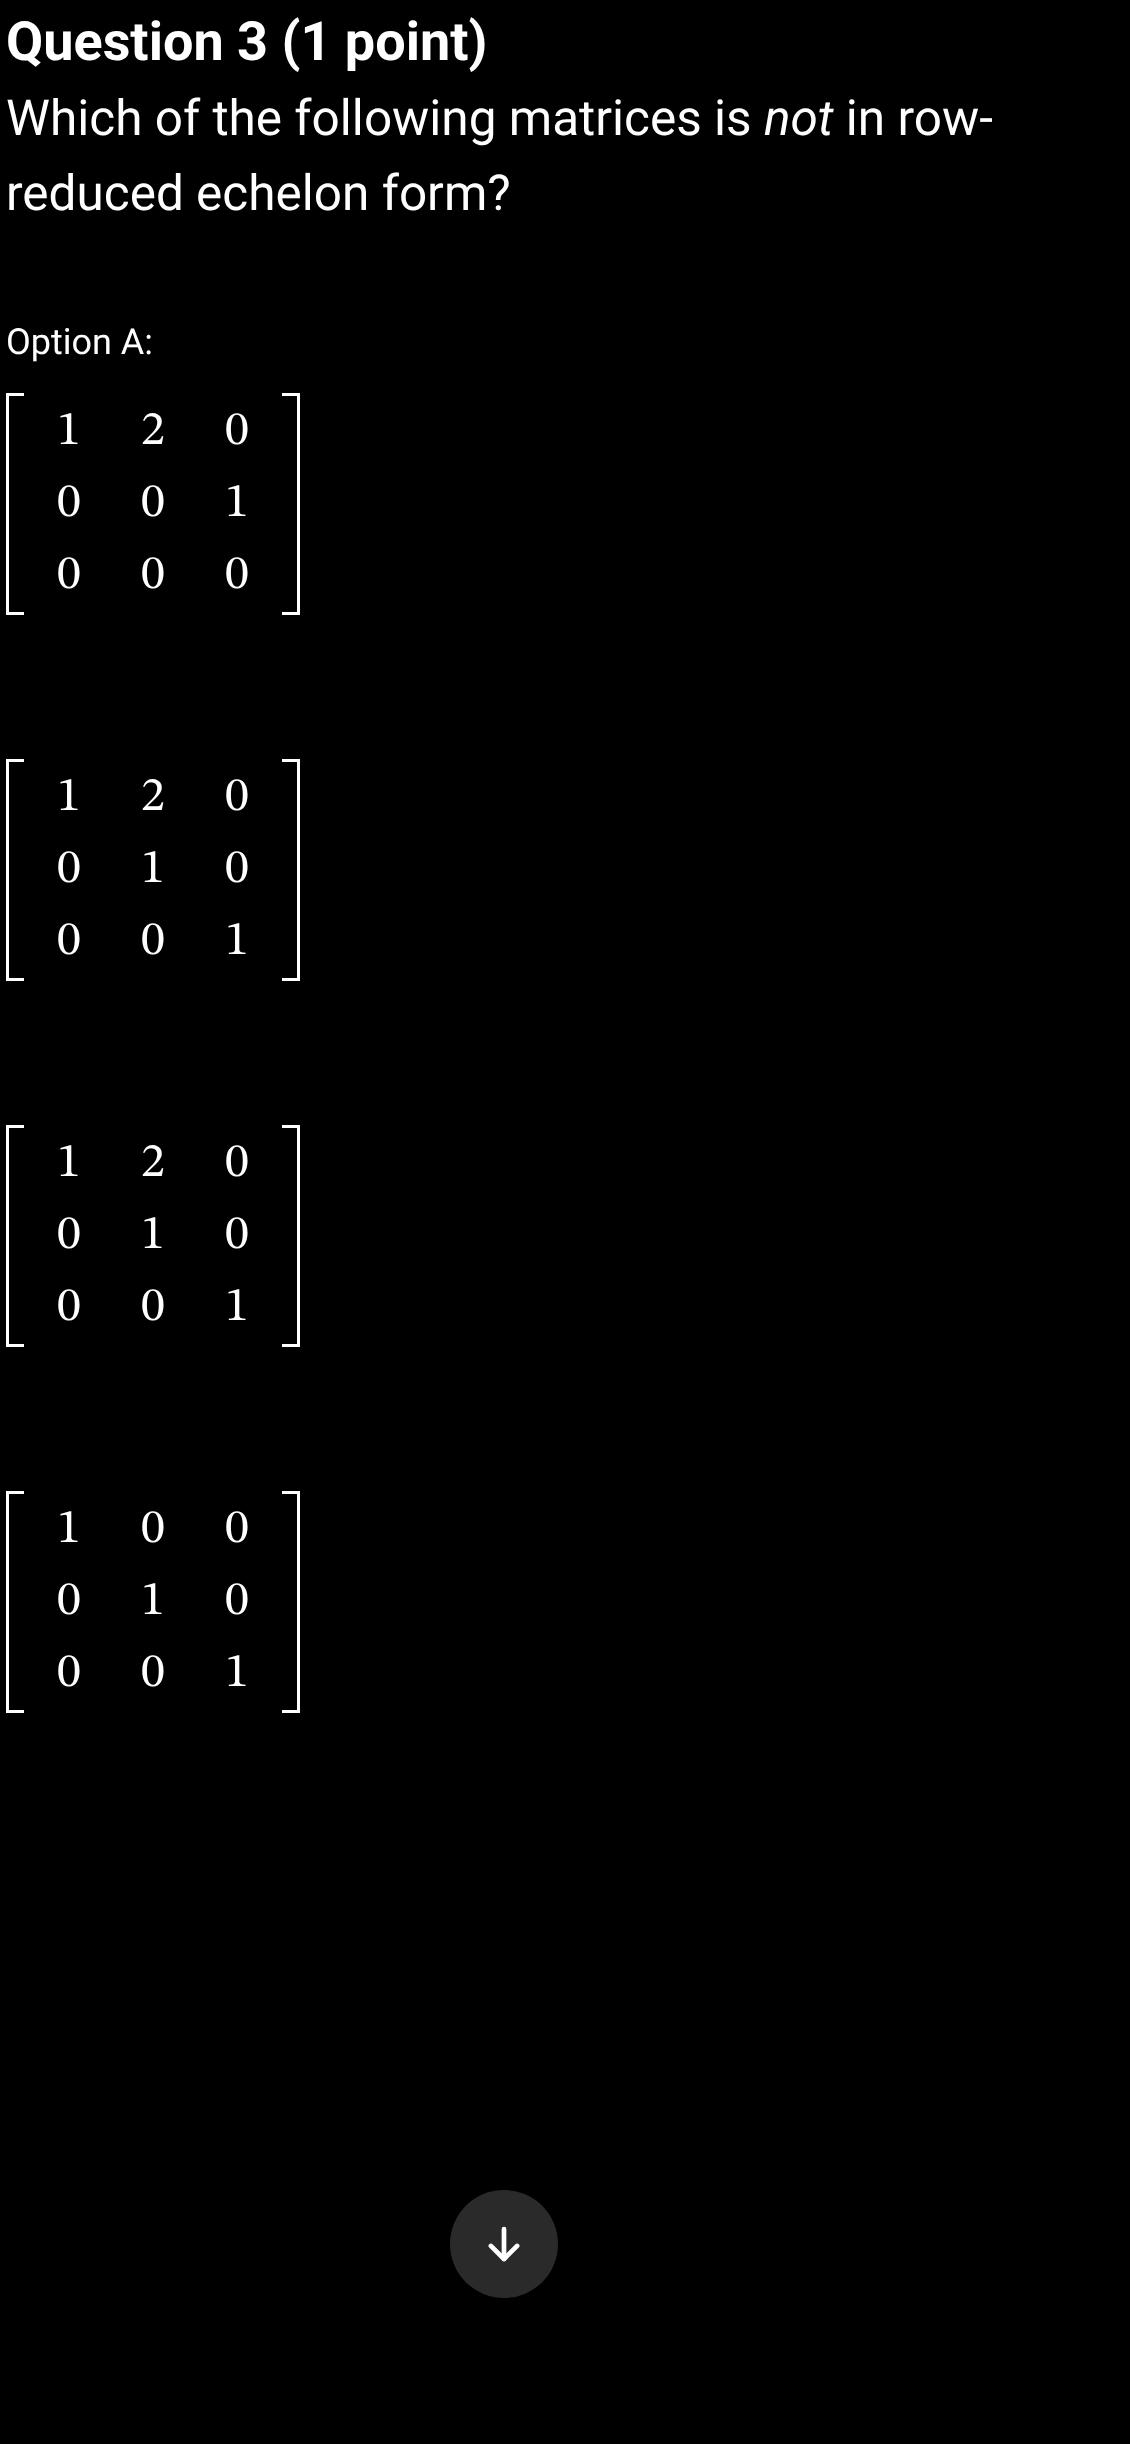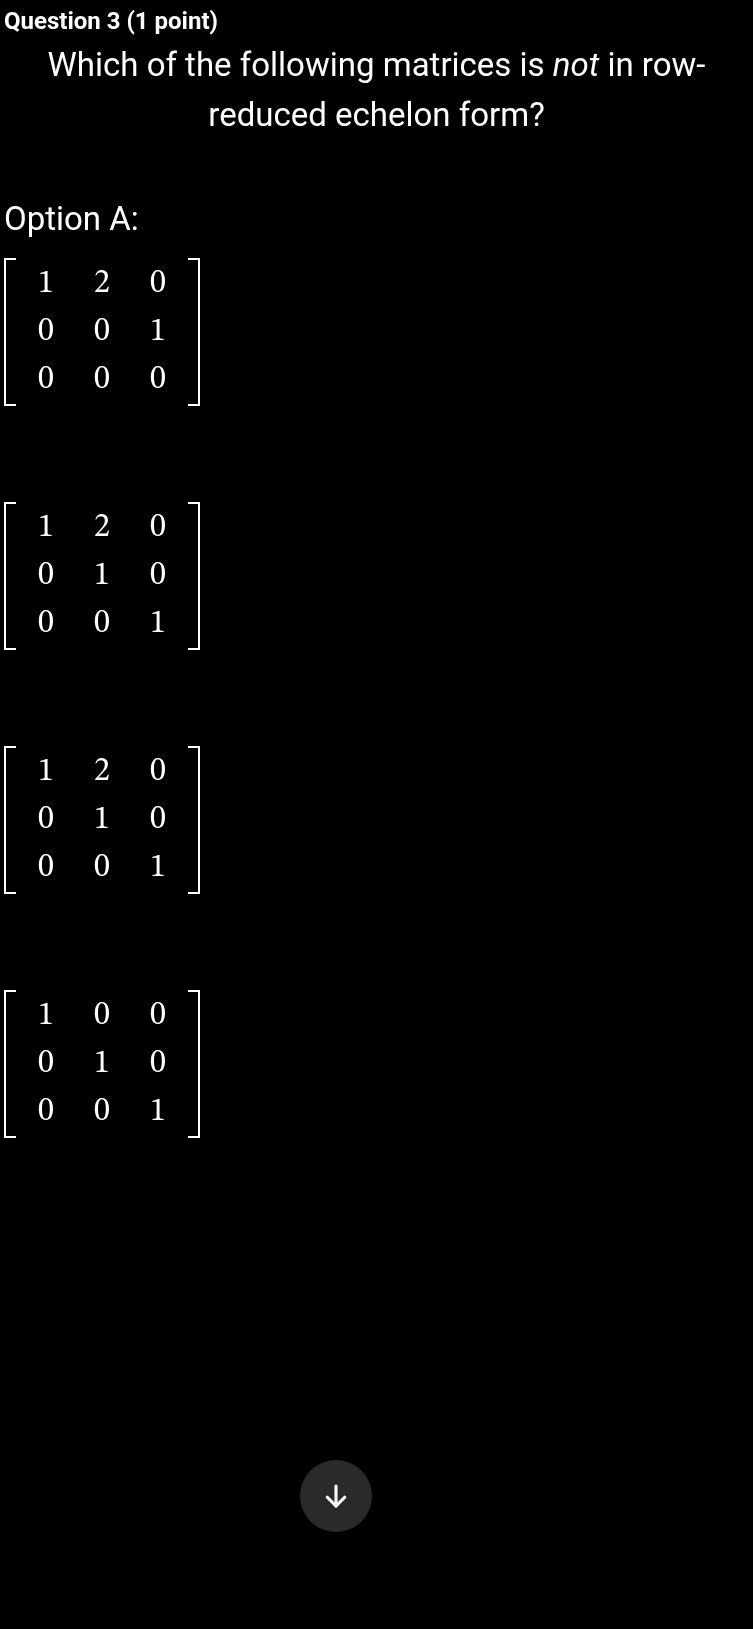--- a/index.html
+++ b/index.html
@@ -8,38 +8,37 @@
     background: #000;
     color: #fff;
     font-family: -apple-system, BlinkMacSystemFont, "Segoe UI", Roboto, Helvetica, Arial, sans-serif;
     width: 753px;
     min-height: 1629px;
   }
   .page {
     padding: 6px 4px 40px 4px;
   }
   .q-title {
-    font-size: 24px;
+    font-size: 36px;
     font-weight: 700;
     line-height: 1.25;
     margin: 0 0 4px 0;
   }
   .q-text {
     font-size: 33px;
     font-weight: 400;
     line-height: 1.5;
     margin: 0 0 60px 0;
-    text-align: center;
   }
   .q-text em { font-style: italic; }
   .option-block {
     margin-bottom: 92px;
   }
   .option-label {
-    font-size: 33px;
+    font-size: 24px;
     font-weight: 400;
     margin-bottom: 20px;
     margin-top: 24px;
   }
   
   .matrix {
     display: inline-block;
     position: relative;
     padding: 2px 14px;
     font-family: "Cambria Math", "STIX Two Math", "Latin Modern Math", Georgia, serif;

